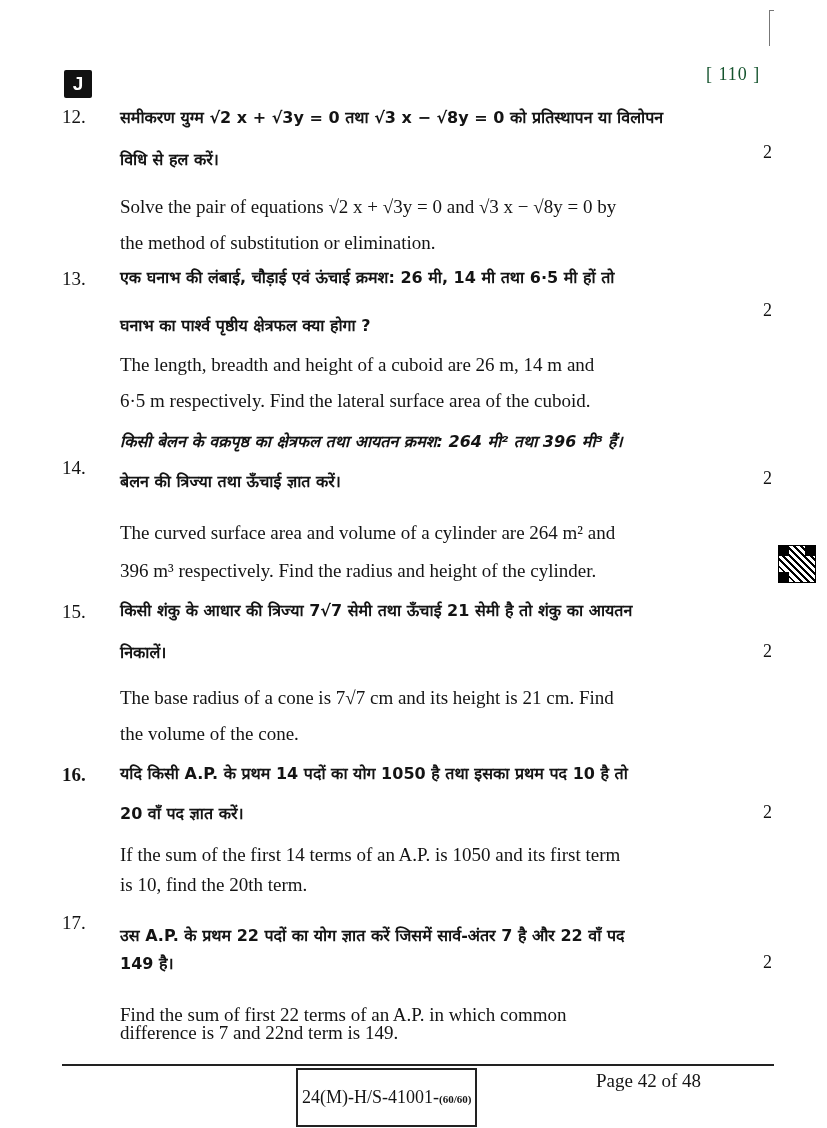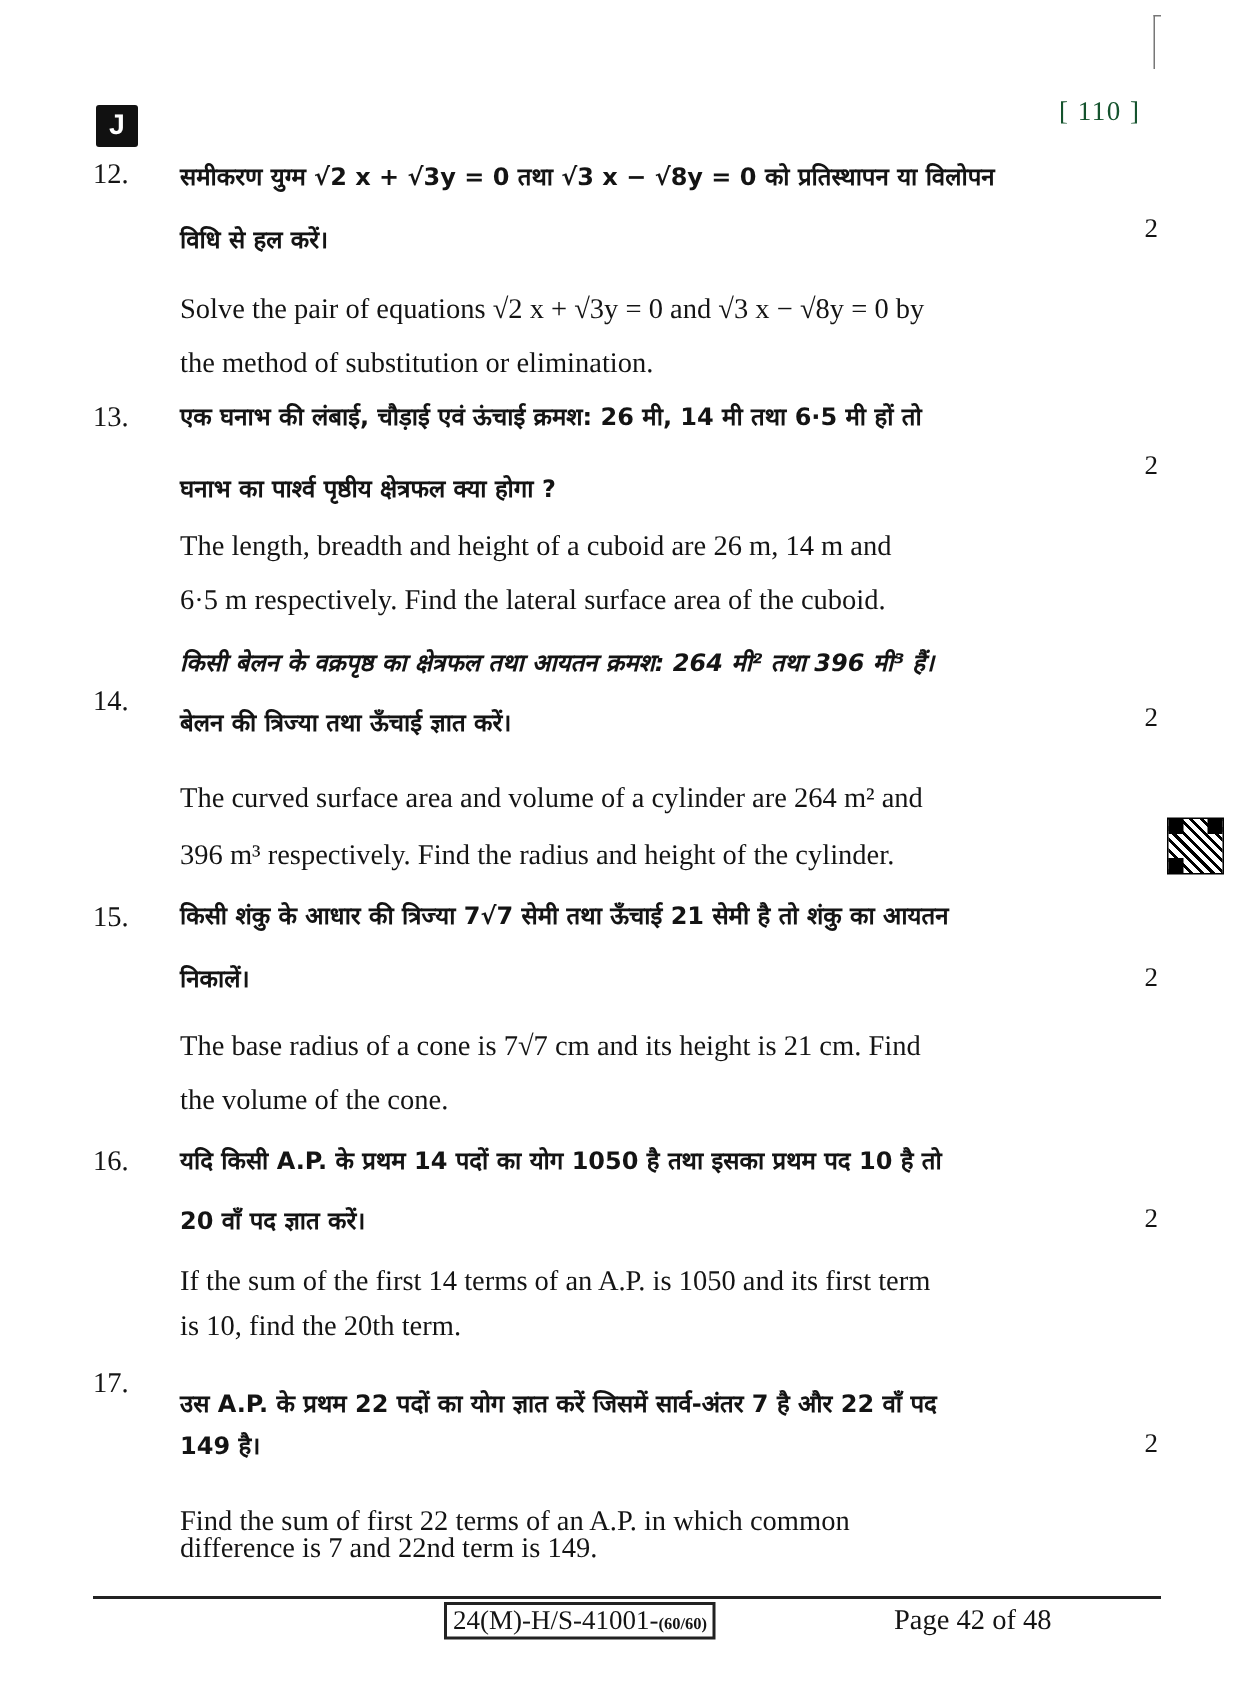--- a/index.html
+++ b/index.html
@@ -25,21 +25,21 @@
     position: absolute; left: 778px; top: 545px; width: 36px; height: 36px;
     background:
       linear-gradient(#000,#000) 0 0/10px 10px no-repeat,
       linear-gradient(#000,#000) 26px 0/10px 10px no-repeat,
       linear-gradient(#000,#000) 0 26px/10px 10px no-repeat,
       repeating-linear-gradient(45deg,#000 0 2px,#fff 2px 5px);
     border: 1px solid #000;
   }
   .footer-rule { position: absolute; left: 62px; top: 1064px; width: 712px; height: 2px; background: #222; }
   .footer-code {
-    position: absolute; left: 296px; top: 1068px; border: 2px solid #222; padding: 0 4px;
+    position: absolute; left: 296px; top: 1068px; border: 2px solid #222; padding: 17px 4px;
     font-size: 18px; font-family: "Liberation Serif", serif;
   }
   .footer-code small { font-size: 11px; font-weight: bold; }
   .footer-page { position: absolute; left: 596px; top: 1070px; font-size: 19px; }
 </style>
 </head>
 <body>
 
 <div class="corner-mark"></div>
 <div class="set-badge">J</div>
@@ -77,21 +77,21 @@
 <div class="q" style="top:597px;">
   <span class="qnum" style="top:4px;">15.</span>
   <div class="line hi" style="top:2px;">किसी शंकु के आधार की त्रिज्या 7√7 सेमी तथा ऊँचाई 21 सेमी है तो शंकु का आयतन</div>
   <div class="line hi" style="top:44px;">निकालें।</div>
   <span class="marks" style="top:44px;">2</span>
   <div class="line en" style="top:90px;">The base radius of a cone is 7√7 cm and its height is 21 cm. Find</div>
   <div class="line en" style="top:126px;">the volume of the cone.</div>
 </div>
 
 <div class="q" style="top:760px;">
-  <span class="qnum" style="top:4px;">16.</span>
+  <span class="qnum" style="top:4px;font-weight:bold;">16.</span>
   <div class="line hi" style="top:2px;">यदि किसी A.P. के प्रथम 14 पदों का योग 1050 है तथा इसका प्रथम पद 10 है तो</div>
   <div class="line hi" style="top:42px;">20 वाँ पद ज्ञात करें।</div>
   <span class="marks" style="top:42px;">2</span>
   <div class="line en" style="top:84px;">If the sum of the first 14 terms of an A.P. is 1050 and its first term</div>
   <div class="line en" style="top:114px;font-family:Liberation Serif, serif;">is 10, find the 20th term.</div>
 </div>
 
 <div class="q" style="top:908px;">
   <span class="qnum" style="top:4px;">17.</span>
   <div class="line hi" style="top:16px;">उस A.P. के प्रथम 22 पदों का योग ज्ञात करें जिसमें सार्व-अंतर 7 है और 22 वाँ पद</div>

